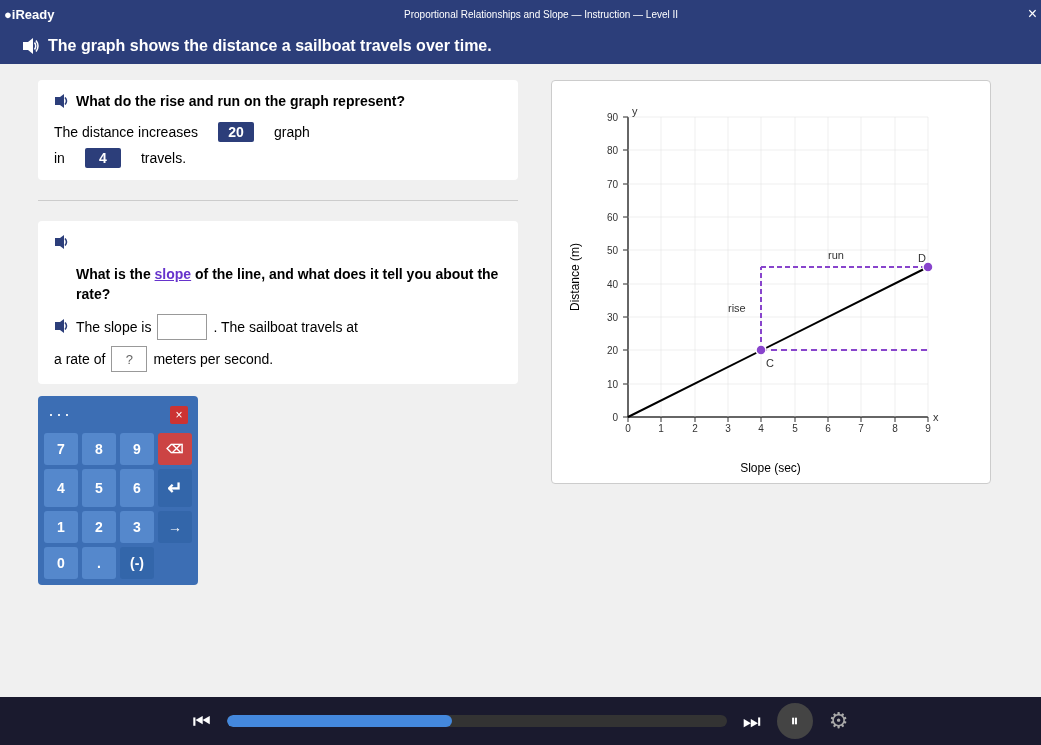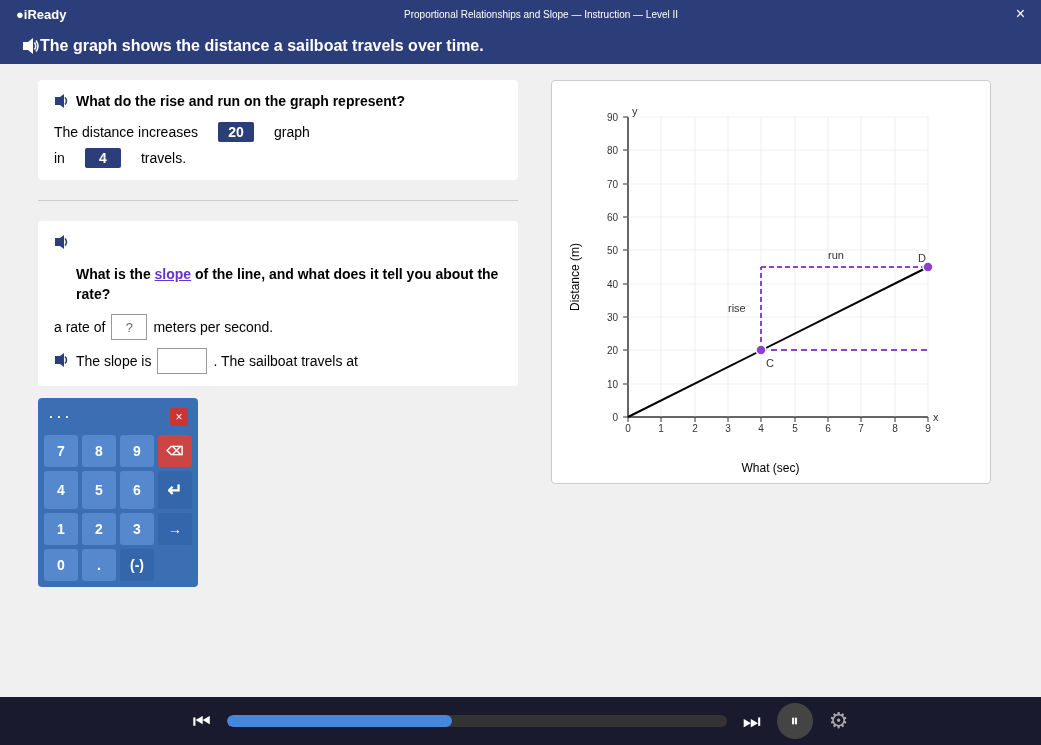--- a/index.html
+++ b/index.html
@@ -12,21 +12,21 @@
       display: flex;
       flex-direction: column;
     }
 
     
     .top-bar {
       background: #2c3e7a;
       display: flex;
       align-items: center;
       justify-content: space-between;
-      padding: 4px 16px;
+      padding: 4px 4px;
       height: 28px;
     }
     .top-bar-logo {
       color: white;
       font-size: 13px;
       font-weight: bold;
     }
     .top-bar-title {
       color: white;
       font-size: 10px;
@@ -39,20 +39,21 @@
 
     
     .header-banner {
       background: #2c3e7a;
       padding: 8px 20px;
       color: white;
       font-size: 16px;
       font-weight: bold;
       display: flex;
       align-items: center;
+      gap: 8px;
     }
     .speaker-icon {
       width: 20px;
       height: 20px;
       display: inline-flex;
       align-items: center;
       justify-content: center;
     }
 
     
@@ -351,37 +352,37 @@
         <span class="speaker-btn">
           <svg width="16" height="16" viewBox="0 0 16 16" fill="#2c3e7a">
             <polygon points="1,4 6,4 10,1 10,15 6,12 1,12"></polygon>
             <path d="M11,4.5 Q14,8 11,11.5" stroke="#2c3e7a" stroke-width="1.5" fill="none"></path>
           </svg>
         </span>
         <span class="slope-question">
           <span>What is the</span> <span class="slope-link">slope</span> <span>of the line, and what does it tell you about the rate?</span>
         </span>
       </div>
-      <div class="slope-answer-row" style="margin-top:6px;">
-        <span>a rate of</span>
-        <div class="rate-box">
-            <span>?</span>
-          </div>
-        <span>meters per second.</span>
-      </div>
       <div class="slope-answer-row">
         <span class="speaker-btn">
           <svg width="16" height="16" viewBox="0 0 16 16" fill="#2c3e7a">
             <polygon points="1,4 6,4 10,1 10,15 6,12 1,12"></polygon>
             <path d="M11,4.5 Q14,8 11,11.5" stroke="#2c3e7a" stroke-width="1.5" fill="none"></path>
           </svg>
         </span>
         <span>The slope is</span>
         <div class="input-box"></div>
         <span>. The sailboat travels at</span>
+      </div>
+      <div class="slope-answer-row" style="margin-top:6px;">
+        <span>a rate of</span>
+        <div class="rate-box">
+            <span>?</span>
+          </div>
+        <span>meters per second.</span>
       </div>
     </div>
 
     <div class="calculator">
       <div class="calc-header">
         <span class="calc-dots">···</span>
         <button class="calc-close">×</button>
       </div>
       <div class="calc-grid">
 
@@ -498,21 +499,21 @@
 
           <text x="178" y="270" font-size="11" fill="#333">C</text>
           <text x="330" y="165" font-size="11" fill="#333">D</text>
 
           <text x="140" y="215" font-size="11" fill="#333">rise</text>
 
           <text x="240" y="162" font-size="11" fill="#333">run</text>
 
         </svg>
       </div>
-      <div class="graph-x-label">What (sec)</div>
+      <div class="graph-x-label">Slope (sec)</div>
     </div>
   </div>
 
 </div>
 
 <div class="bottom-bar">
   <button class="bottom-btn">⏮</button>
   <div class="progress-bar-container">
     <div class="progress-bar-fill"></div>
   </div>

